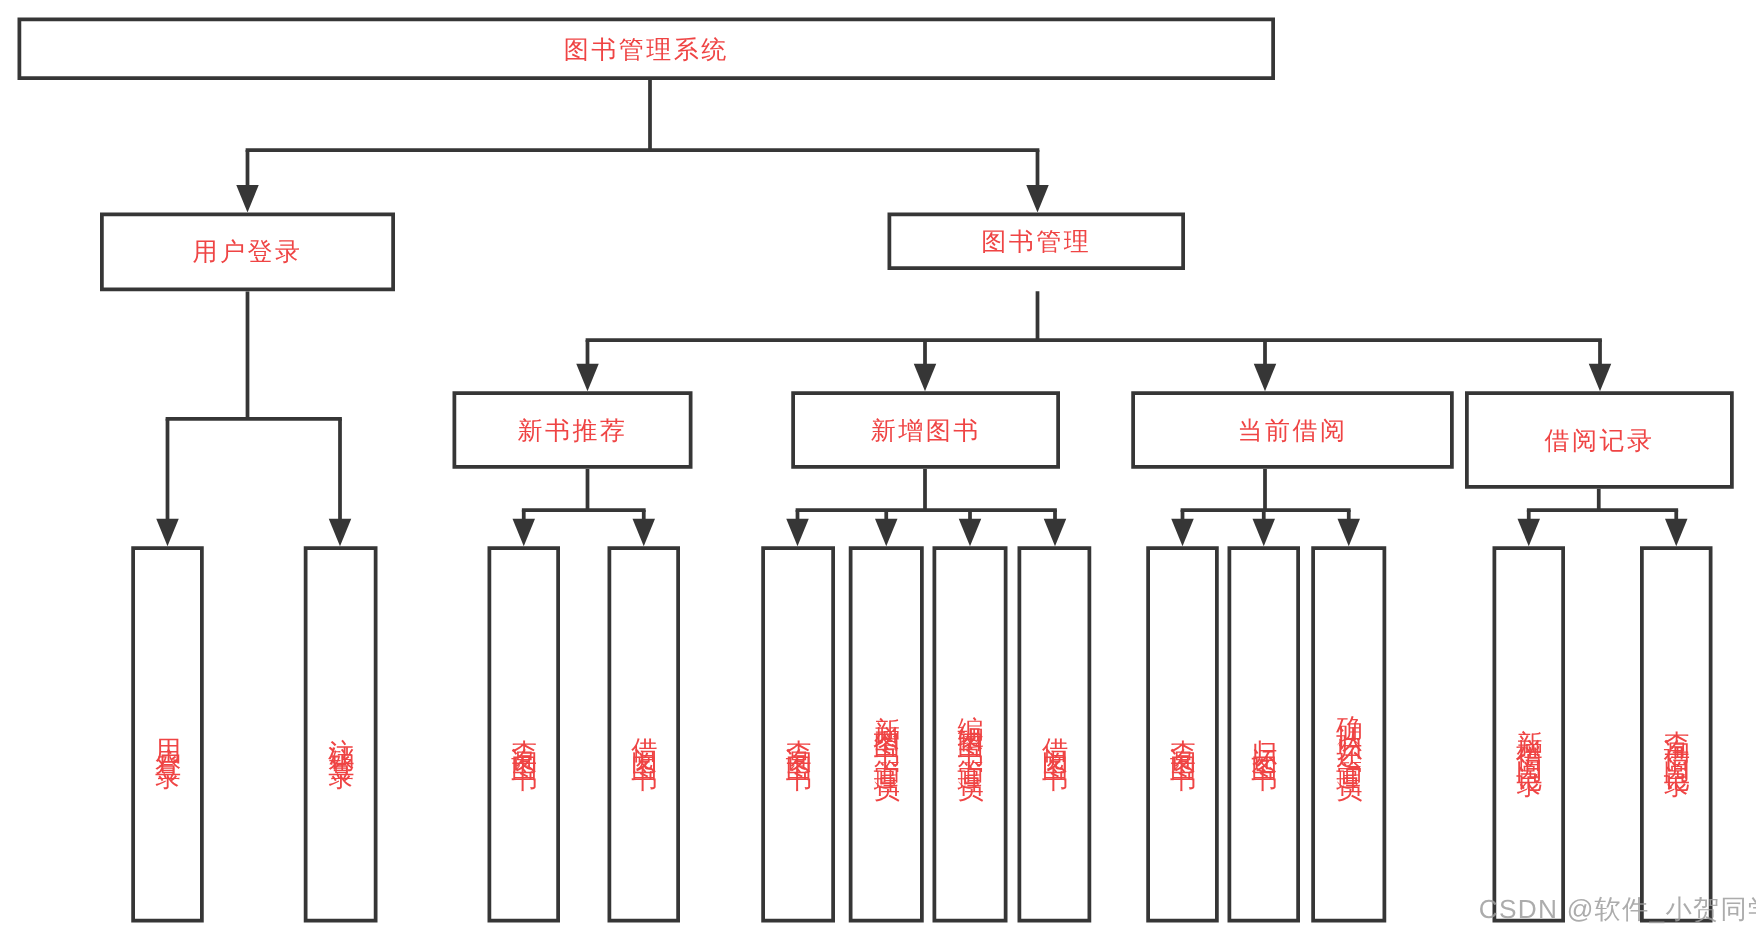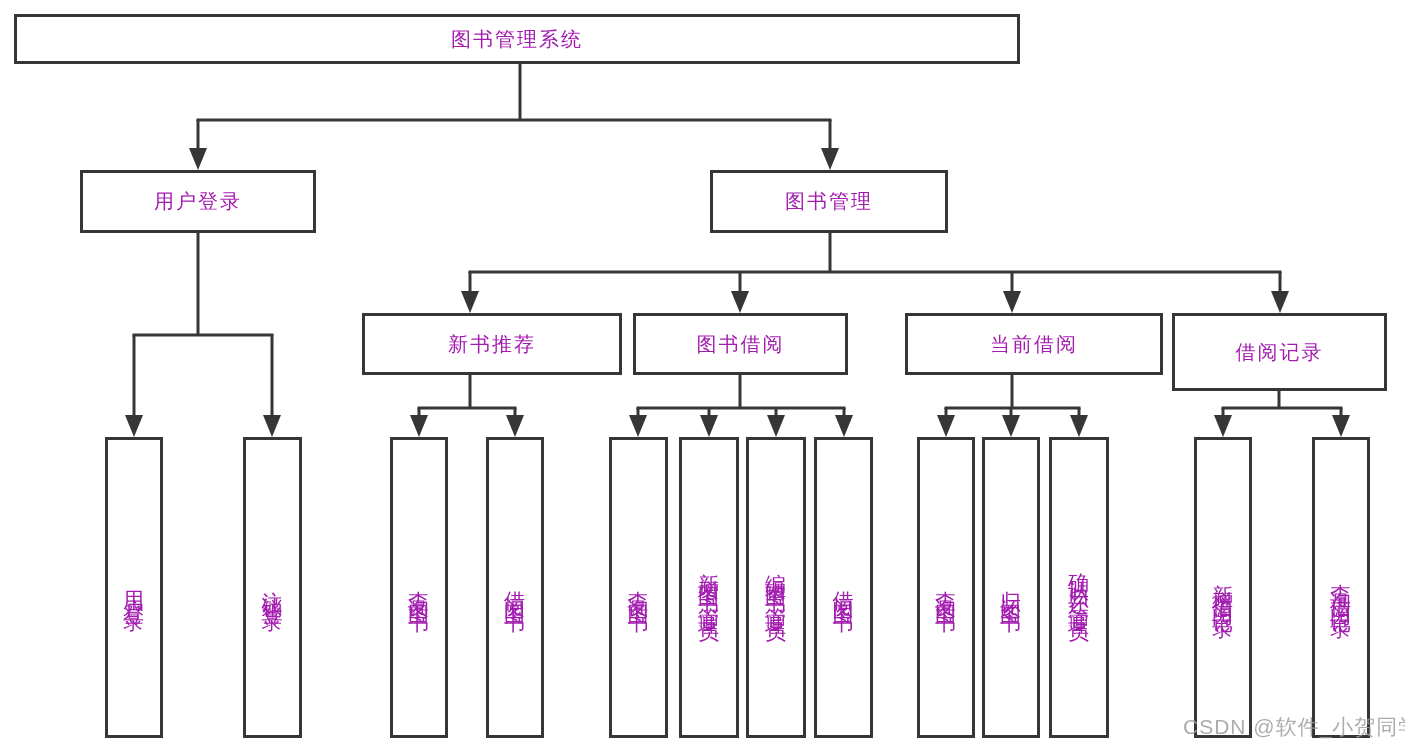--- a/index.html
+++ b/index.html
@@ -13,21 +13,21 @@
   .connectors {
     position: absolute;
     left: 0; top: 0;
     width: 1405px; height: 747px;
     z-index: 1;
   }
   .node {
     position: absolute;
     background: #ffffff;
     border: 3px solid #363636;
-    color: #a21caf;
+    color: #ef4444;
     display: flex;
     align-items: center;
     justify-content: center;
     z-index: 2;
   }
   .h-node {
     font-size: 20px;
     letter-spacing: 2px;
     white-space: nowrap;
   }
@@ -113,24 +113,24 @@
   <line x1="1221.5" y1="408" x2="1342.5" y2="408"></line>
   <line x1="1223" y1="408" x2="1223" y2="419"></line>
   <polygon points="1214,415 1232,415 1223,437"></polygon>
   <line x1="1341" y1="408" x2="1341" y2="419"></line>
   <polygon points="1332,415 1350,415 1341,437"></polygon>
 </svg>
 
 <div class="node h-node" style="left:14px; top:14px; width:1006px; height:50px;">图书管理系统</div>
 
 <div class="node h-node" style="left:80px; top:170px; width:236px; height:63px;">用户登录</div>
-<div class="node h-node" style="left:710px; top:170px; width:238px; height:63px;">图书管理</div>
+<div class="node h-node" style="left:710px; top:170px; width:238px; height:46px;">图书管理</div>
 
-<div class="node h-node" style="left:362px; top:313px; width:260px; height:62px;">新书推荐</div>
-<div class="node h-node" style="left:633px; top:313px; width:215px; height:62px;">图书借阅</div>
+<div class="node h-node" style="left:362px; top:313px; width:192px; height:62px;">新书推荐</div>
+<div class="node h-node" style="left:633px; top:313px; width:215px; height:62px;">新增图书</div>
 <div class="node h-node" style="left:905px; top:313px; width:258px; height:62px;">当前借阅</div>
 <div class="node h-node" style="left:1172px; top:313px; width:215px; height:78px;">借阅记录</div>
 
 <div class="node leaf" style="left:105px; top:437px; width:58px; height:301px;">用户登录</div>
 <div class="node leaf" style="left:243px; top:437px; width:59px; height:301px;">注销登录</div>
 
 <div class="node leaf" style="left:390px; top:437px; width:58px; height:301px;">查询图书</div>
 <div class="node leaf" style="left:486px; top:437px; width:58px; height:301px;">借阅图书</div>
 
 <div class="node leaf" style="left:609px; top:437px; width:59px; height:301px;">查询图书</div>

